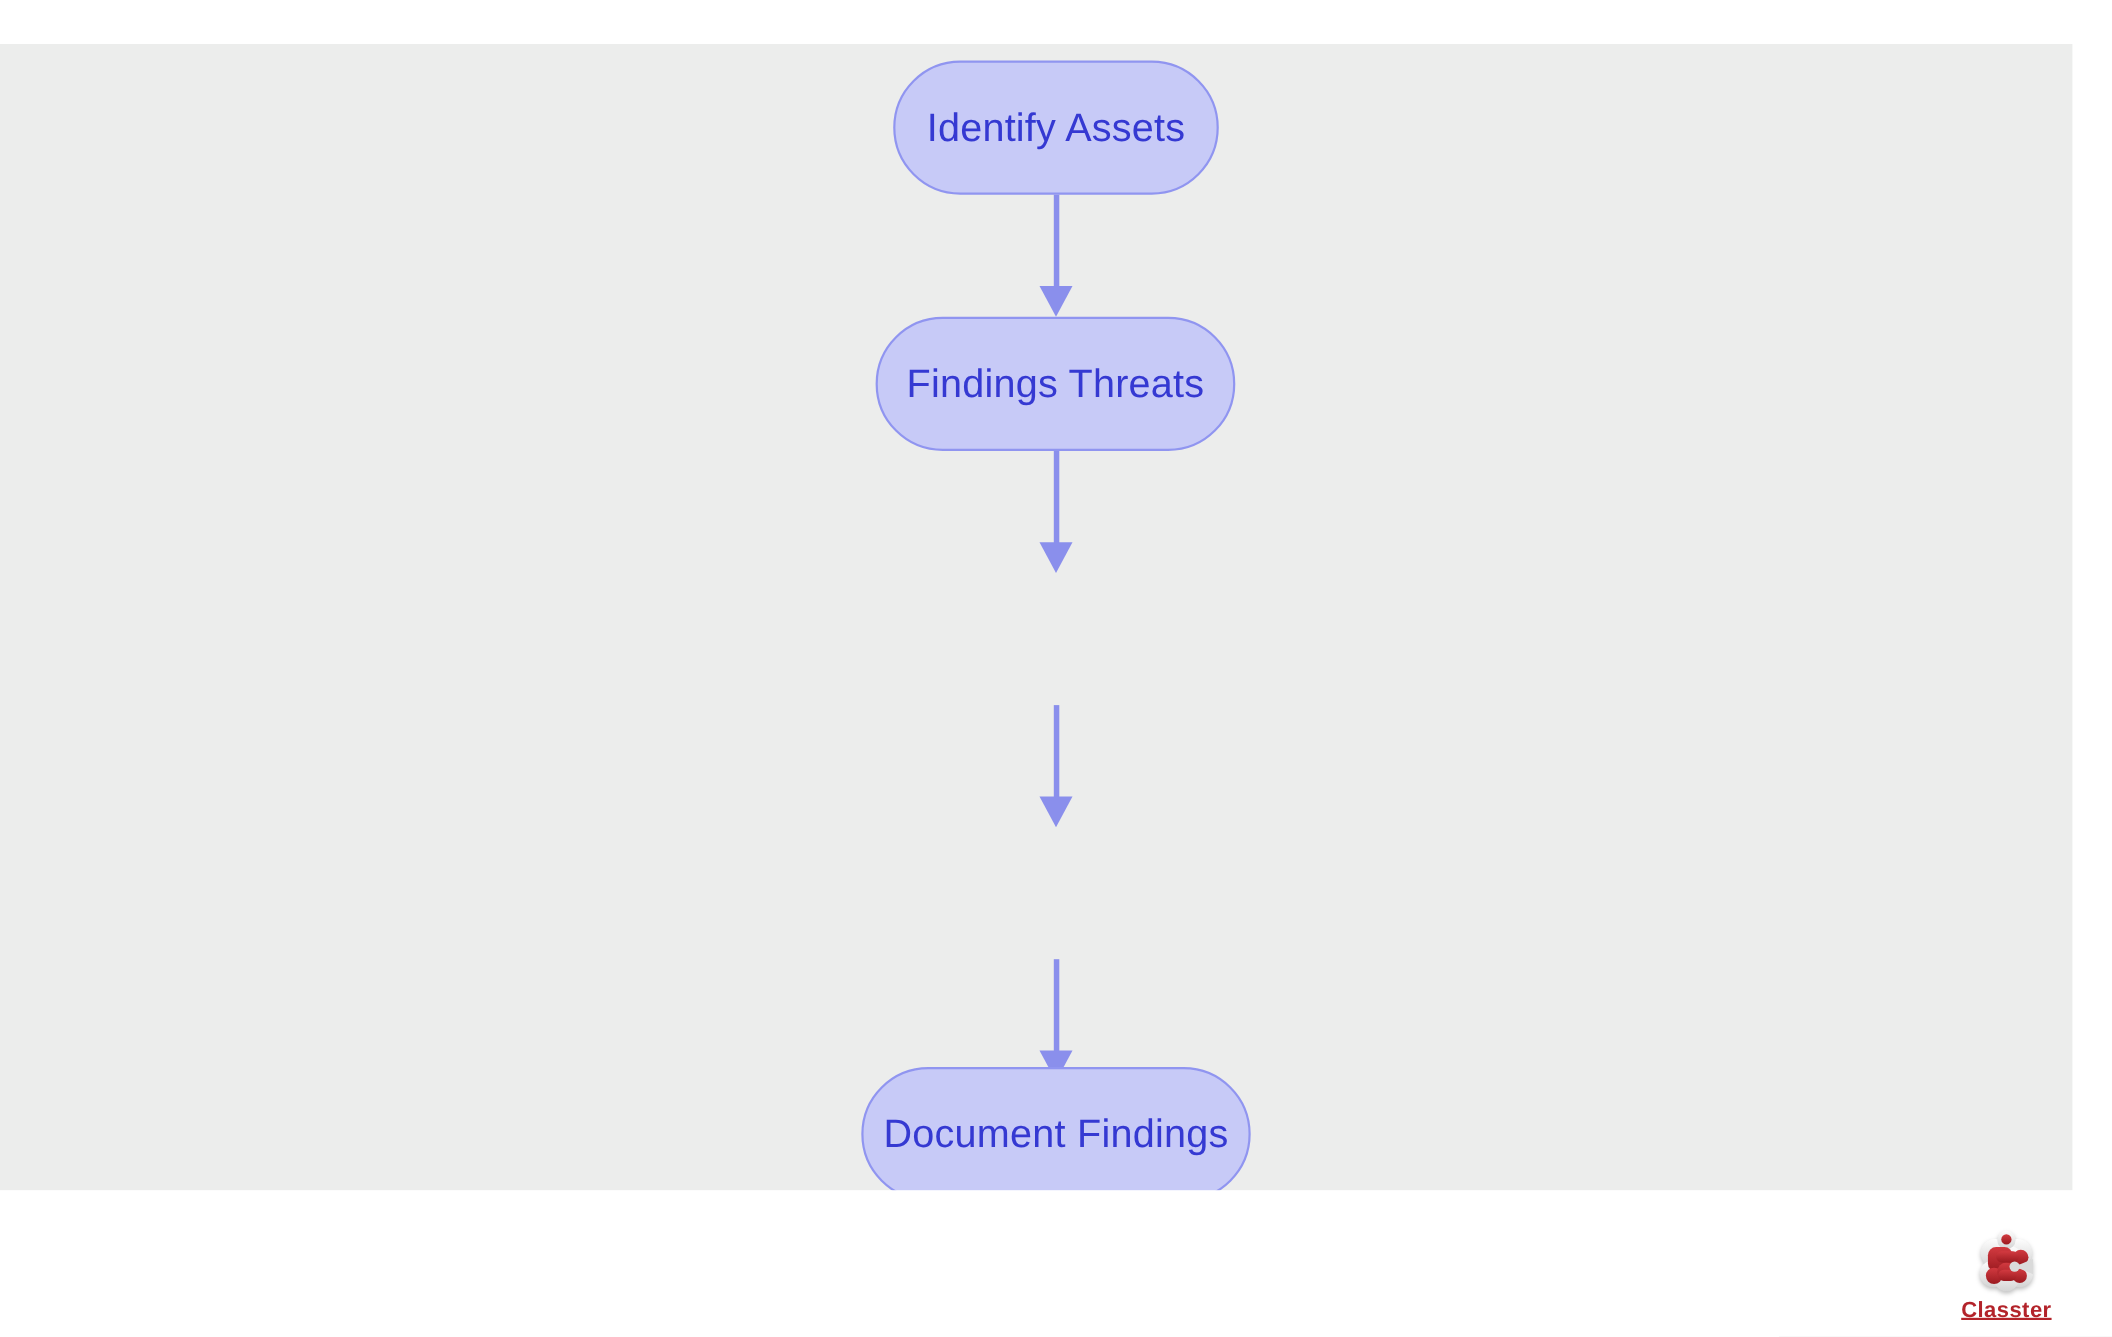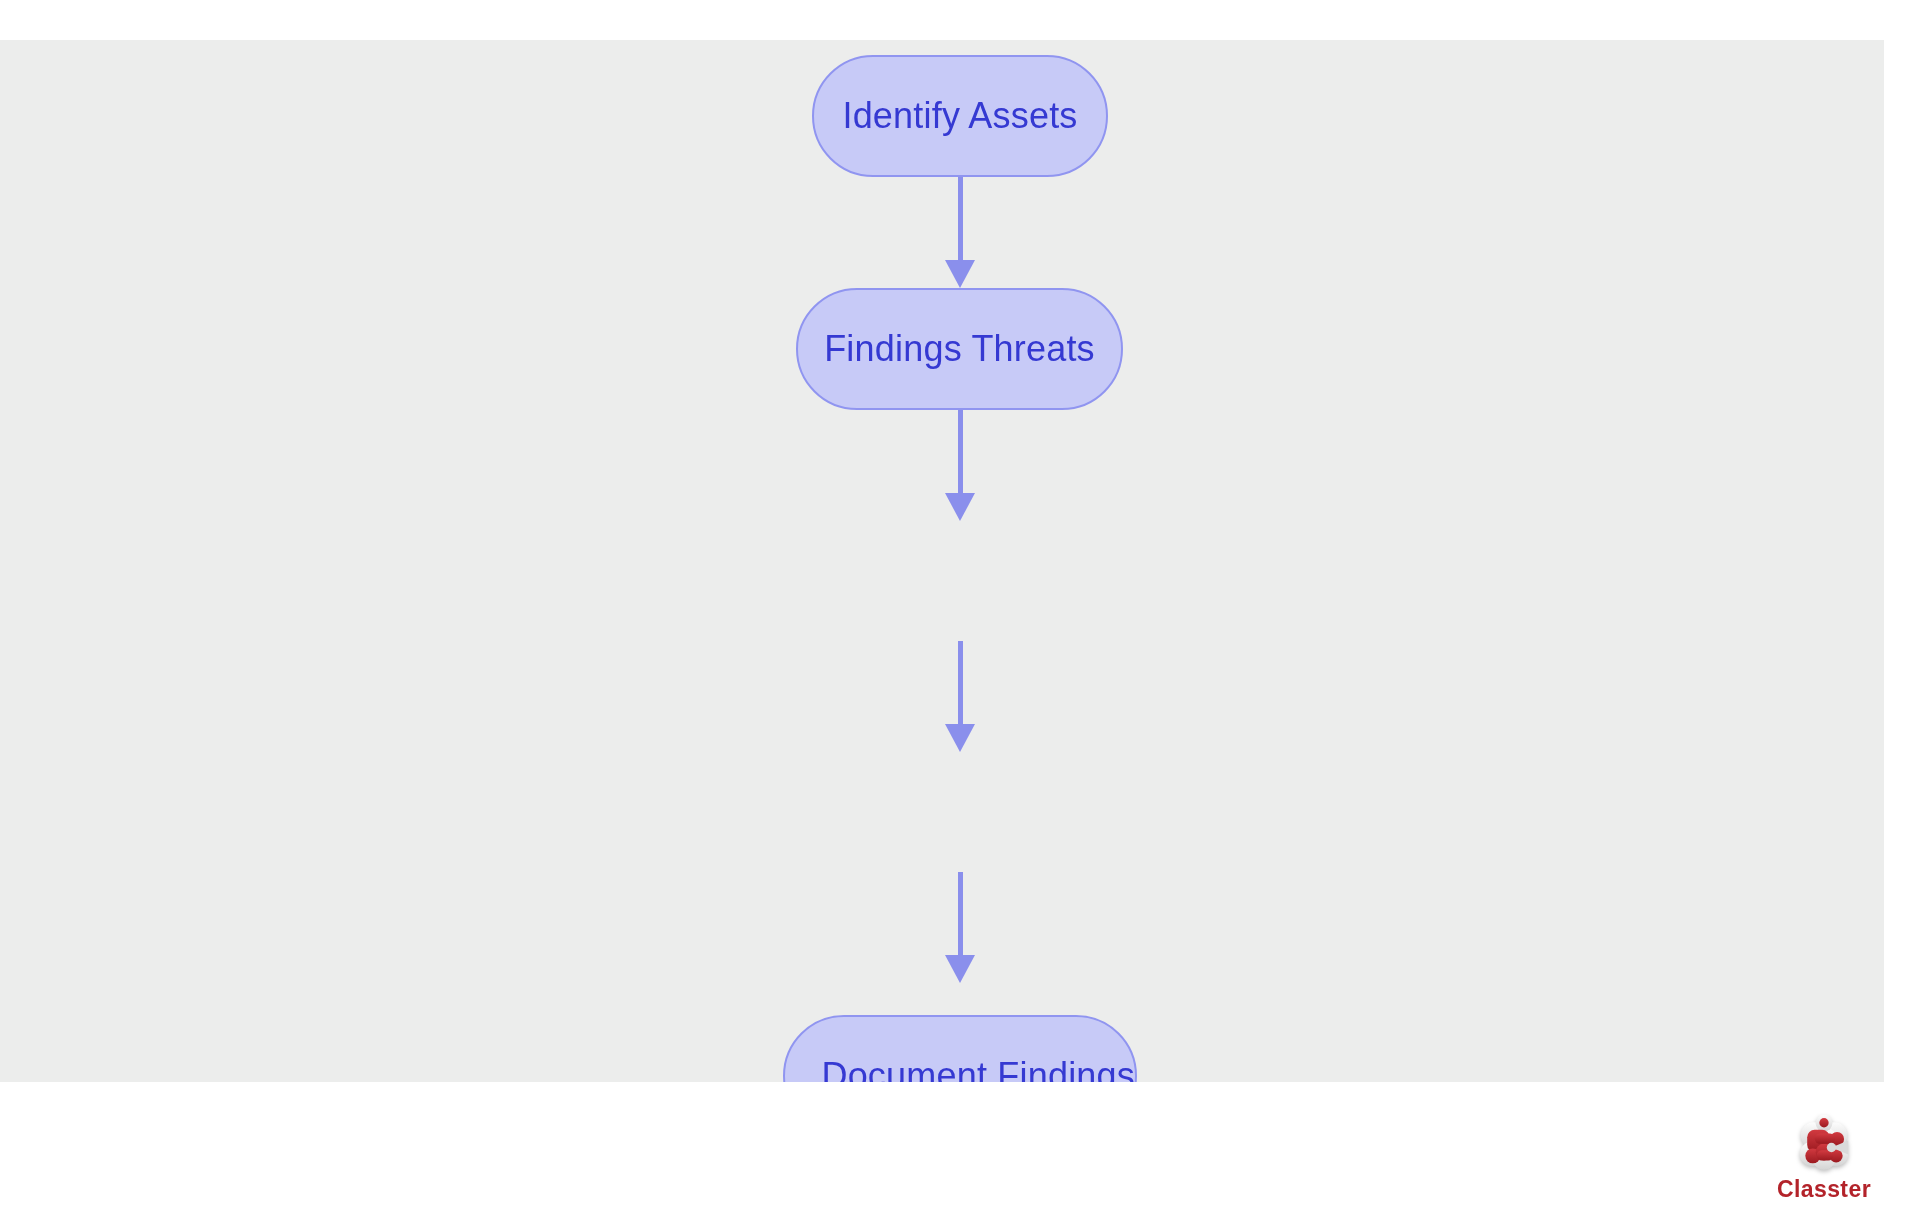--- a/index.html
+++ b/index.html
@@ -31,21 +31,21 @@
     color: var(--node-text, #3539D2);
     font-size: 36px;
     font-weight: 500;
     letter-spacing: 0.2px;
     white-space: nowrap;
   }
   .n1 { left: 812px; top: 15px;  width: 296px; }
   .n2 { left: 796px; top: 248px; width: 327px; }
   .n3 { left: 767px; top: 479px; width: 386px; }
   .n4 { left: 817px; top: 710px; width: 286px; }
-  .n5 { left: 783px; top: 975px; width: 354px; justify-content: flex-end; }
+  .n5 { left: 783px; top: 930px; width: 354px; }
 
   .arrow { position: absolute; left: 945px; width: 30px; height: 111px; }
   .a1 { top: 137px; }
   .a2 { top: 370px; }
   .a3 { top: 601px; }
   .a4 { top: 832px; }
   .arrow .stem {
     position: absolute;
     left: 12.5px; top: 0;
     width: 5px; height: 84px;
@@ -70,24 +70,25 @@
     position: absolute;
     right: 48px; bottom: 12px;
     width: 96px;
     display: flex;
     flex-direction: column;
     align-items: center;
   }
   .brand svg { filter: drop-shadow(0 2px 2px rgba(0,0,0,0.25)); }
   .wordmark {
     margin-top: 4px;
-    font-size: 23px;
+    font-size: 20px;
     font-weight: bold;
     letter-spacing: 0.4px;
     color: var(--brand-red, #B3232A);
+    text-decoration: underline;
   }
 </style>
 </head>
 <body>
 
 <div class="stage">
 
   <div class="node n1">
     <span>Identify Assets</span>
   </div>

